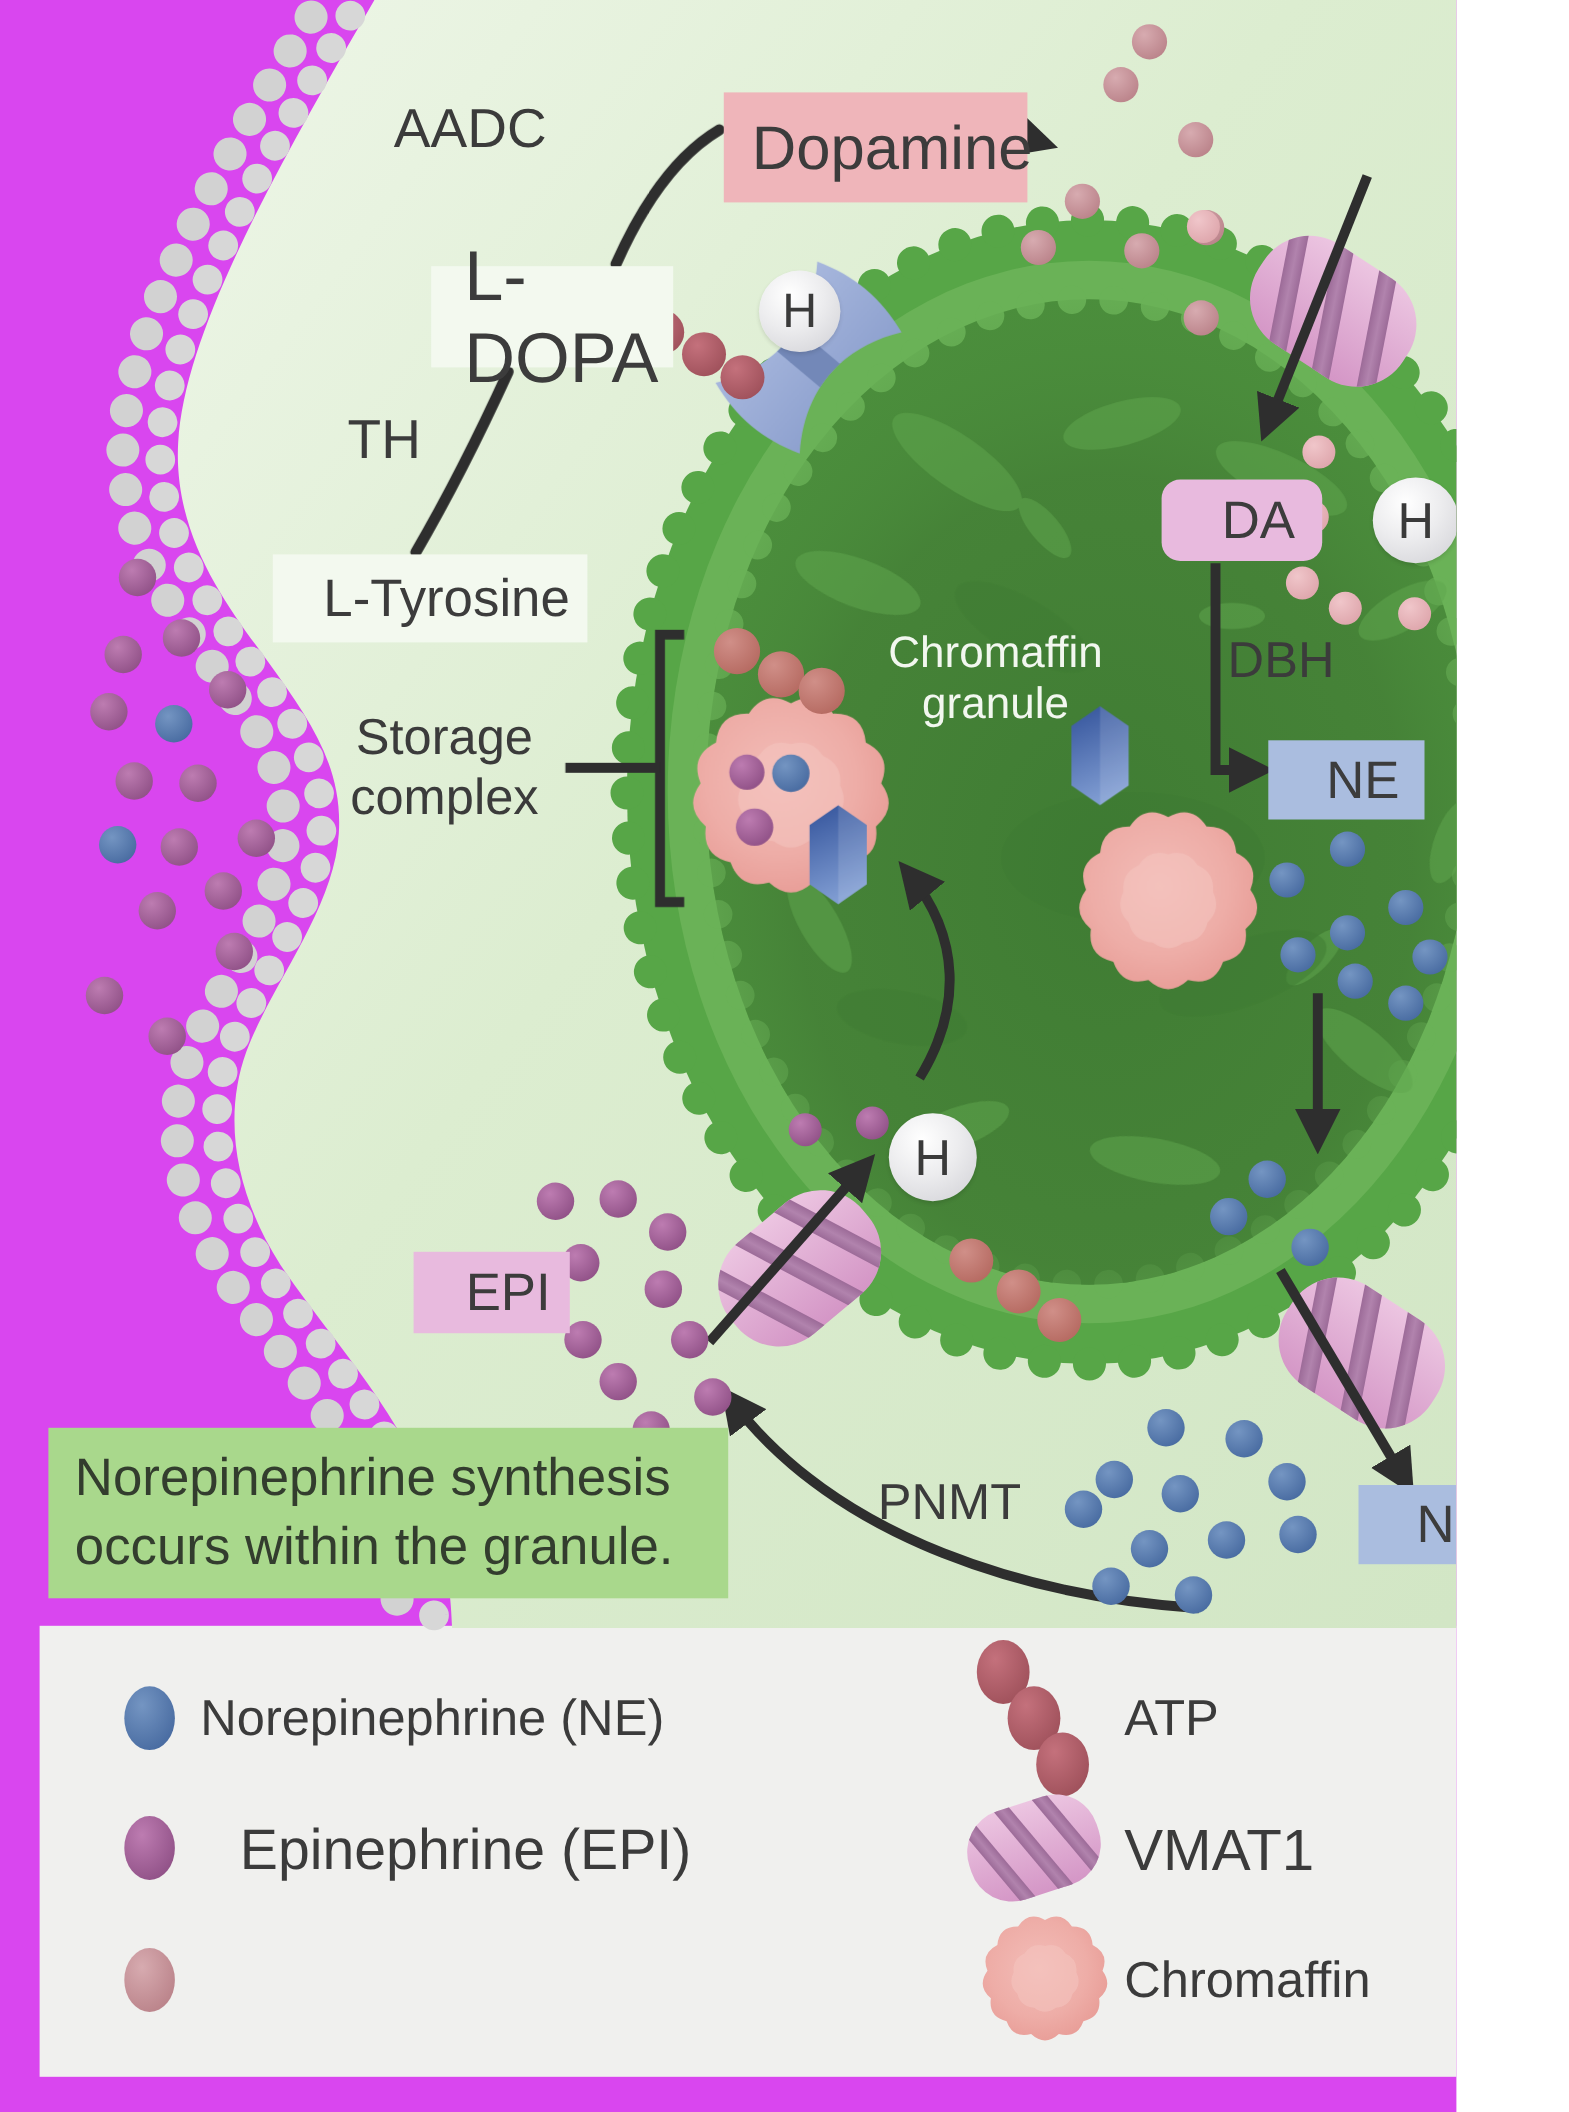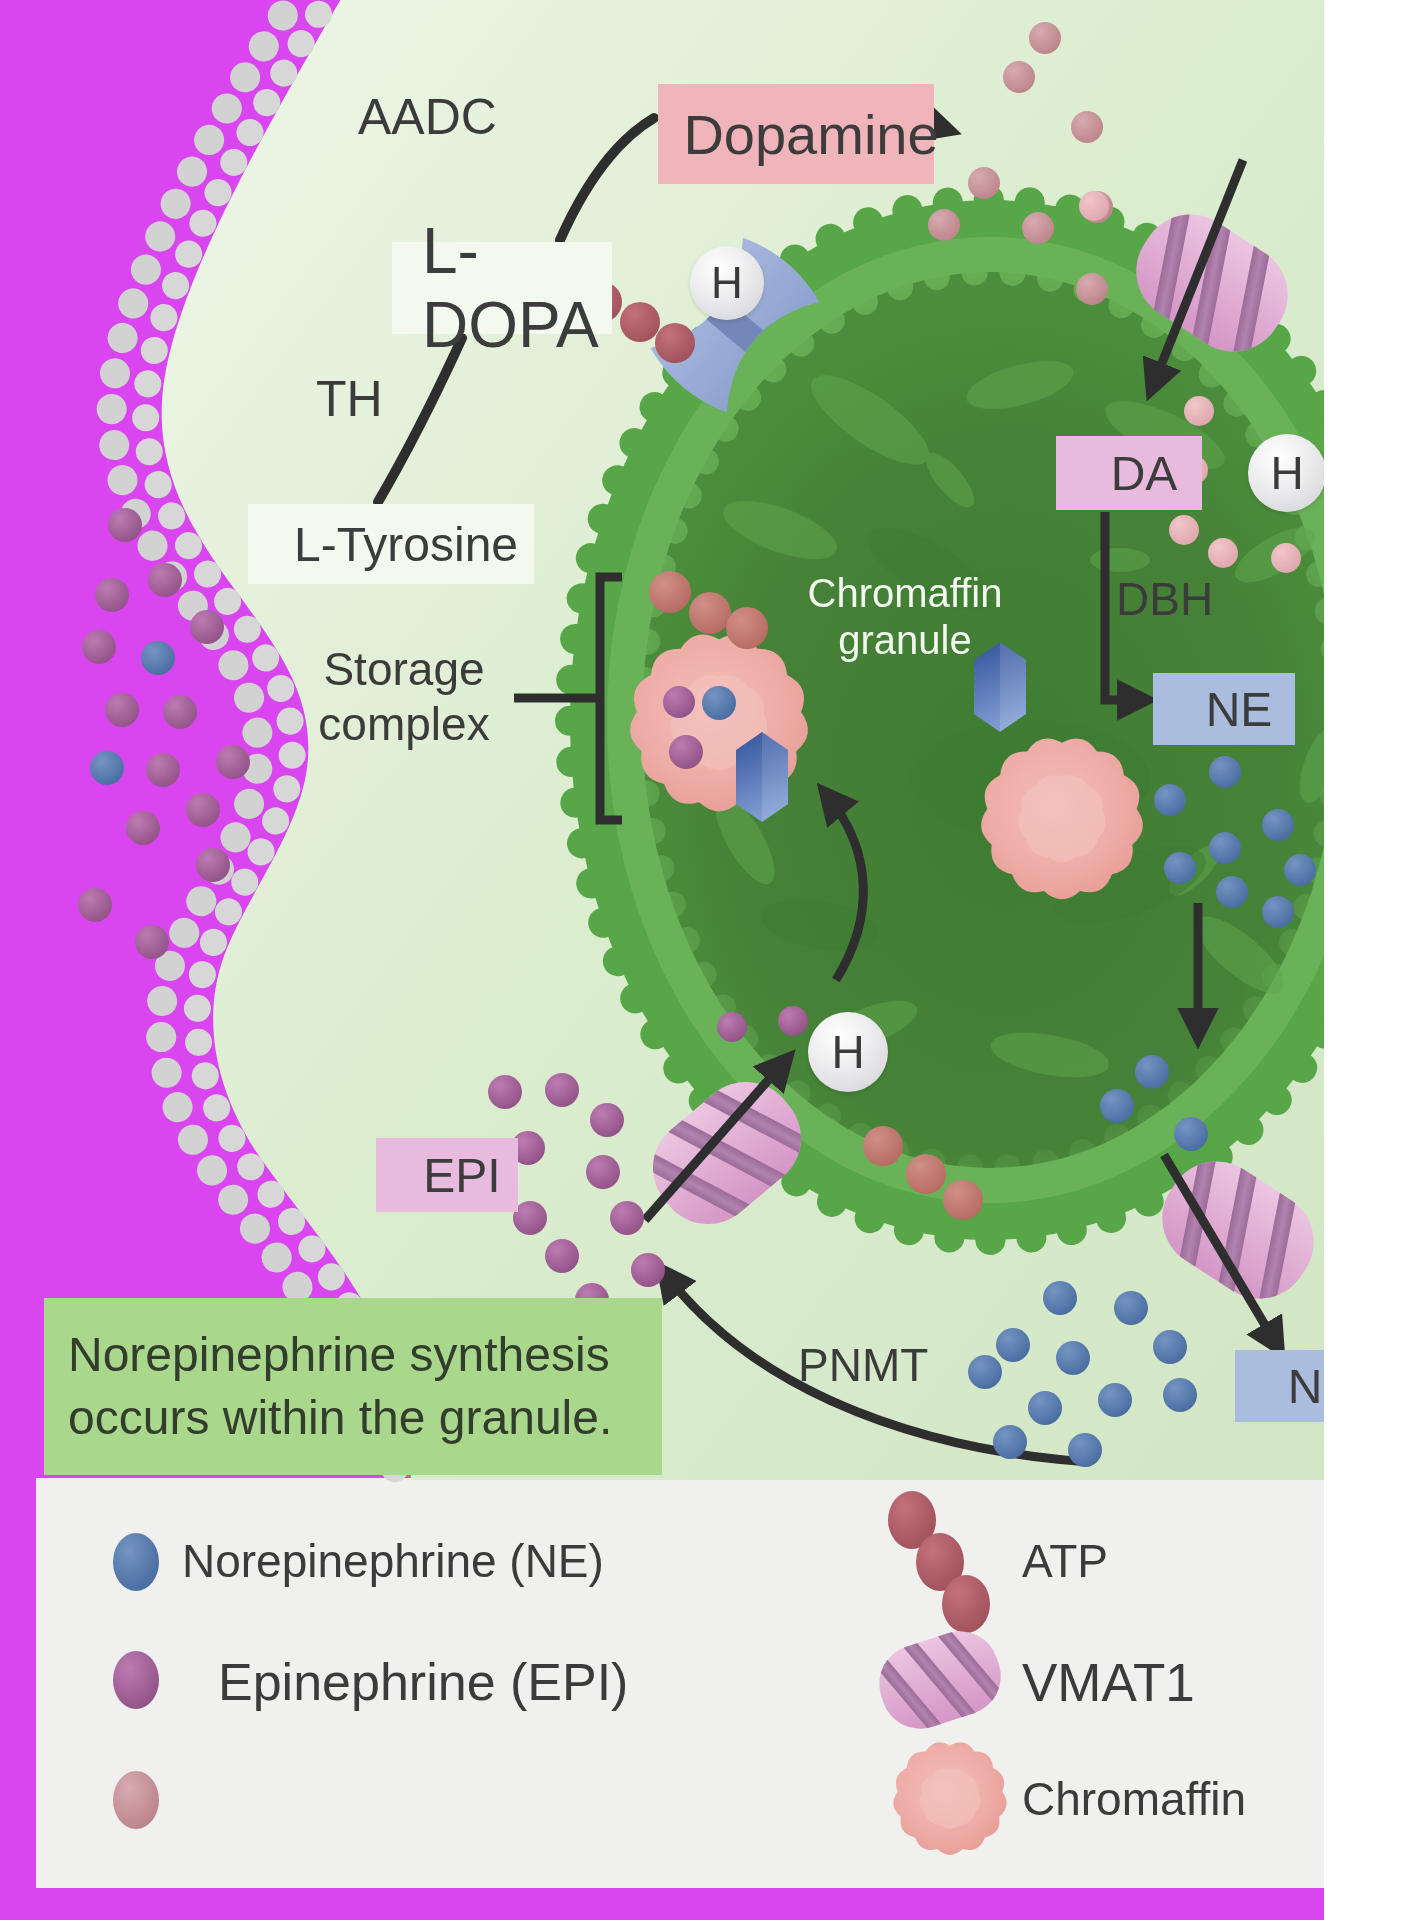--- a/index.html
+++ b/index.html
@@ -280,38 +280,38 @@
   <div class="lbl" style="left:358px;top:88px;font-size:50px;">AADC</div>
   <div class="boxlbl" style="left:658px;top:84px;width:246px;height:100px;background:#efb5ba;font-size:56px;">Dopamine</div>
   <div class="boxlbl" style="left:392px;top:242px;width:190px;height:92px;background:#f3f9ef;font-size:64px;">L-DOPA</div>
   <div class="lbl" style="left:316px;top:370px;font-size:50px;">TH</div>
   <div class="boxlbl" style="left:248px;top:504px;width:256px;height:80px;background:#f3f9ef;font-size:48px;">L-Tyrosine</div>
 
   <div class="hcirc" style="left:690px;top:246px;width:74px;height:74px;font-size:44px;">H</div>
   <div class="hcirc" style="left:1248px;top:434px;width:78px;height:78px;font-size:46px;">H</div>
   <div class="hcirc" style="left:808px;top:1012px;width:80px;height:80px;font-size:46px;">H</div>
 
-  <div class="boxlbl" style="left:1056px;top:436px;width:116px;height:74px;background:#e8bade;font-size:48px;">DA</div>
+  <div class="boxlbl" style="left:1056px;top:436px;width:116px;height:74px;background:#e8bade;font-size:48px;border-radius:17px;">DA</div>
   <div class="lbl" style="left:1116px;top:572px;font-size:46px;">DBH</div>
   <div class="boxlbl" style="left:1153px;top:673px;width:112px;height:72px;background:#aabddf;font-size:48px;">NE</div>
 
   <div class="lbl" style="left:780px;top:570px;width:250px;font-size:40px;color:#f2f7ef;text-align:center;line-height:1.18;white-space:normal;">
     <span>Chromaffin</span><br>
     <span>granule</span>
   </div>
 
   <div class="lbl" style="left:296px;top:642px;width:216px;font-size:46px;text-align:center;line-height:1.2;white-space:normal;">
     <span>Storage</span><br>
     <span>complex</span>
   </div>
 
   <div class="boxlbl" style="left:376px;top:1138px;width:112px;height:74px;background:#e8bade;font-size:48px;">EPI</div>
   <div class="lbl" style="left:798px;top:1338px;font-size:46px;">PNMT</div>
   <div class="boxlbl" style="left:1235px;top:1350px;width:112px;height:72px;background:#aabddf;font-size:48px;">NE</div>
 
-  <div class="note" style="left:44px;top:1298px;width:570px;padding:25px 24px;font-size:48px;line-height:1.32;">Norepinephrine synthesis occurs within the granule.</div>
+  <div class="note" style="left:44px;top:1298px;width:570px;padding:14px 24px;font-size:48px;line-height:1.32;">Norepinephrine synthesis occurs within the granule.</div>
 
   <div class="lbl" style="left:182px;top:1534px;font-size:46px;">Norepinephrine (NE)</div>
   <div class="lbl" style="left:182px;top:1652px;font-size:52px;margin-left:36px;">Epinephrine (EPI)</div>
   <div class="lbl" style="left:1022px;top:1534px;font-size:46px;">ATP</div>
   <div class="lbl" style="left:1022px;top:1652px;font-size:53px;">VMAT1</div>
   <div class="lbl" style="left:1022px;top:1772px;font-size:46px;">Chromaffin</div>
 </div>
 
 </body></html>

